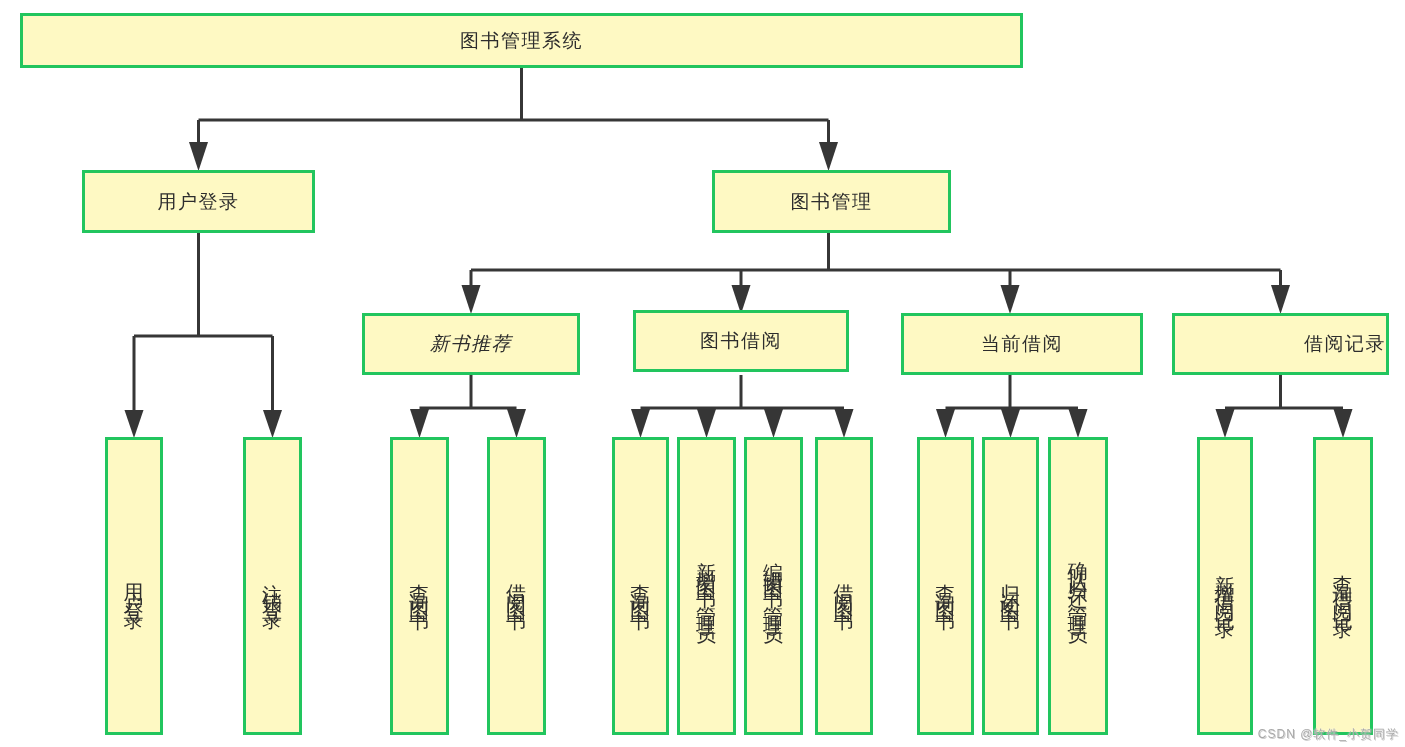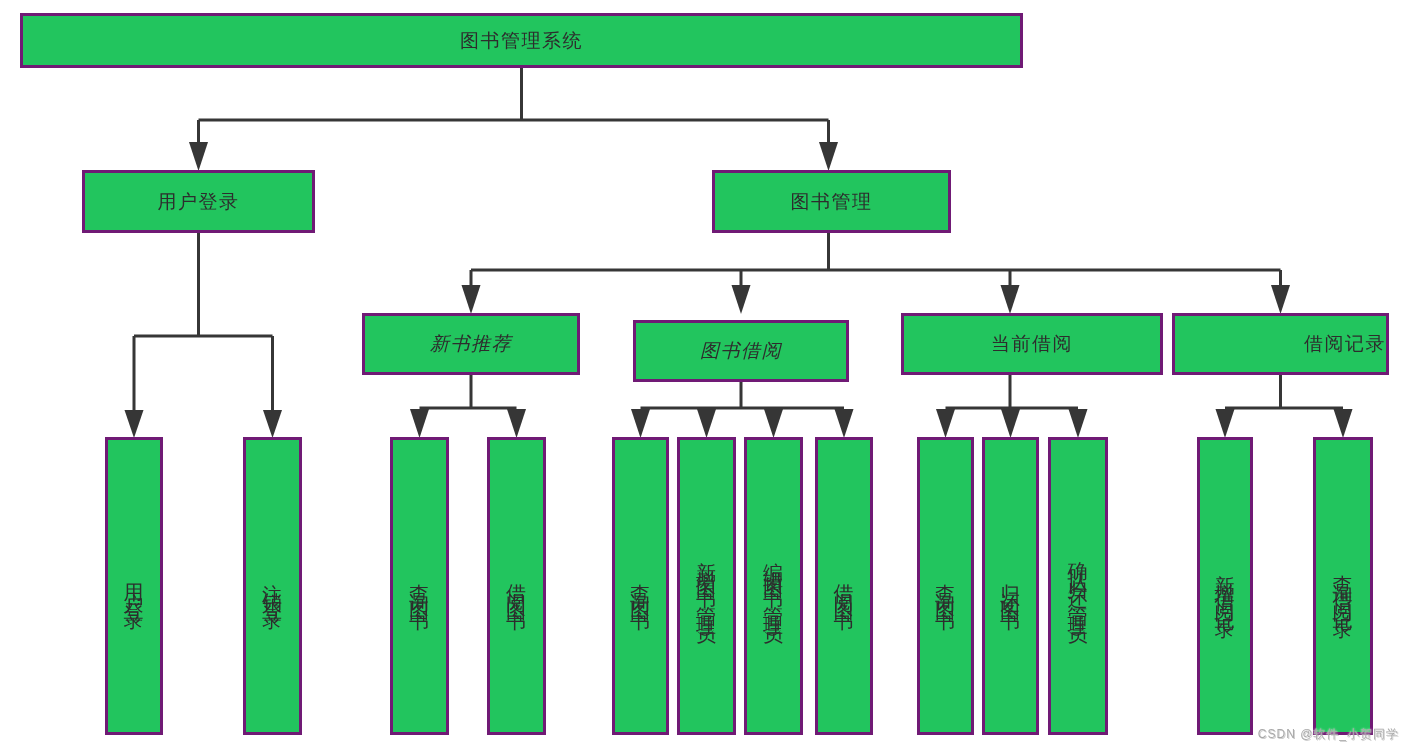--- a/index.html
+++ b/index.html
@@ -6,22 +6,22 @@
   #canvas{
     position:relative;
     width:1405px;height:747px;
     background:#ffffff;
     font-family:"Liberation Sans","DejaVu Sans",sans-serif;
     overflow:hidden;
   }
   .node{
     position:absolute;
     box-sizing:border-box;
-    border:3px solid #701a75;
-    background:#22c55e;
+    border:3px solid #22c55e;
+    background:#fef9c3;
     display:flex;
     align-items:center;
     justify-content:center;
     color:#2d2d2d;
   }
   .hlabel{
     font-size:19px;
     letter-spacing:1.5px;
     white-space:nowrap;
   }
@@ -33,22 +33,22 @@
     line-height:1;
     white-space:nowrap;
   }
   
   #n-root{left:20px;top:13px;width:1003px;height:55px;}
   
   #n-l2-0{left:82px;top:170px;width:233px;height:63px;}
   #n-l2-1{left:712px;top:170px;width:239px;height:63px;}
   
   #n-l3-0{left:362px;top:313px;width:218px;height:62px;font-style:italic;}
-  #n-l3-1{left:633px;top:320px;width:216px;height:62px;font-style:italic;}
-  #n-l3-2{left:901px;top:313px;width:262px;height:62px;}
+  #n-l3-1{left:633px;top:310px;width:216px;height:62px;}
+  #n-l3-2{left:901px;top:313px;width:242px;height:62px;}
   #n-l3-3{left:1172px;top:313px;width:217px;height:62px;justify-content:flex-end;}
   
   .leaf{top:437px;height:298px;}
   #n-le-0{left:105px;width:58px;}
   #n-le-1{left:243px;width:59px;}
   #n-le-2{left:390px;width:59px;}
   #n-le-3{left:487px;width:59px;}
   #n-le-4{left:612px;width:57px;}
   #n-le-5{left:677px;width:59px;}
   #n-le-6{left:744px;width:59px;}

